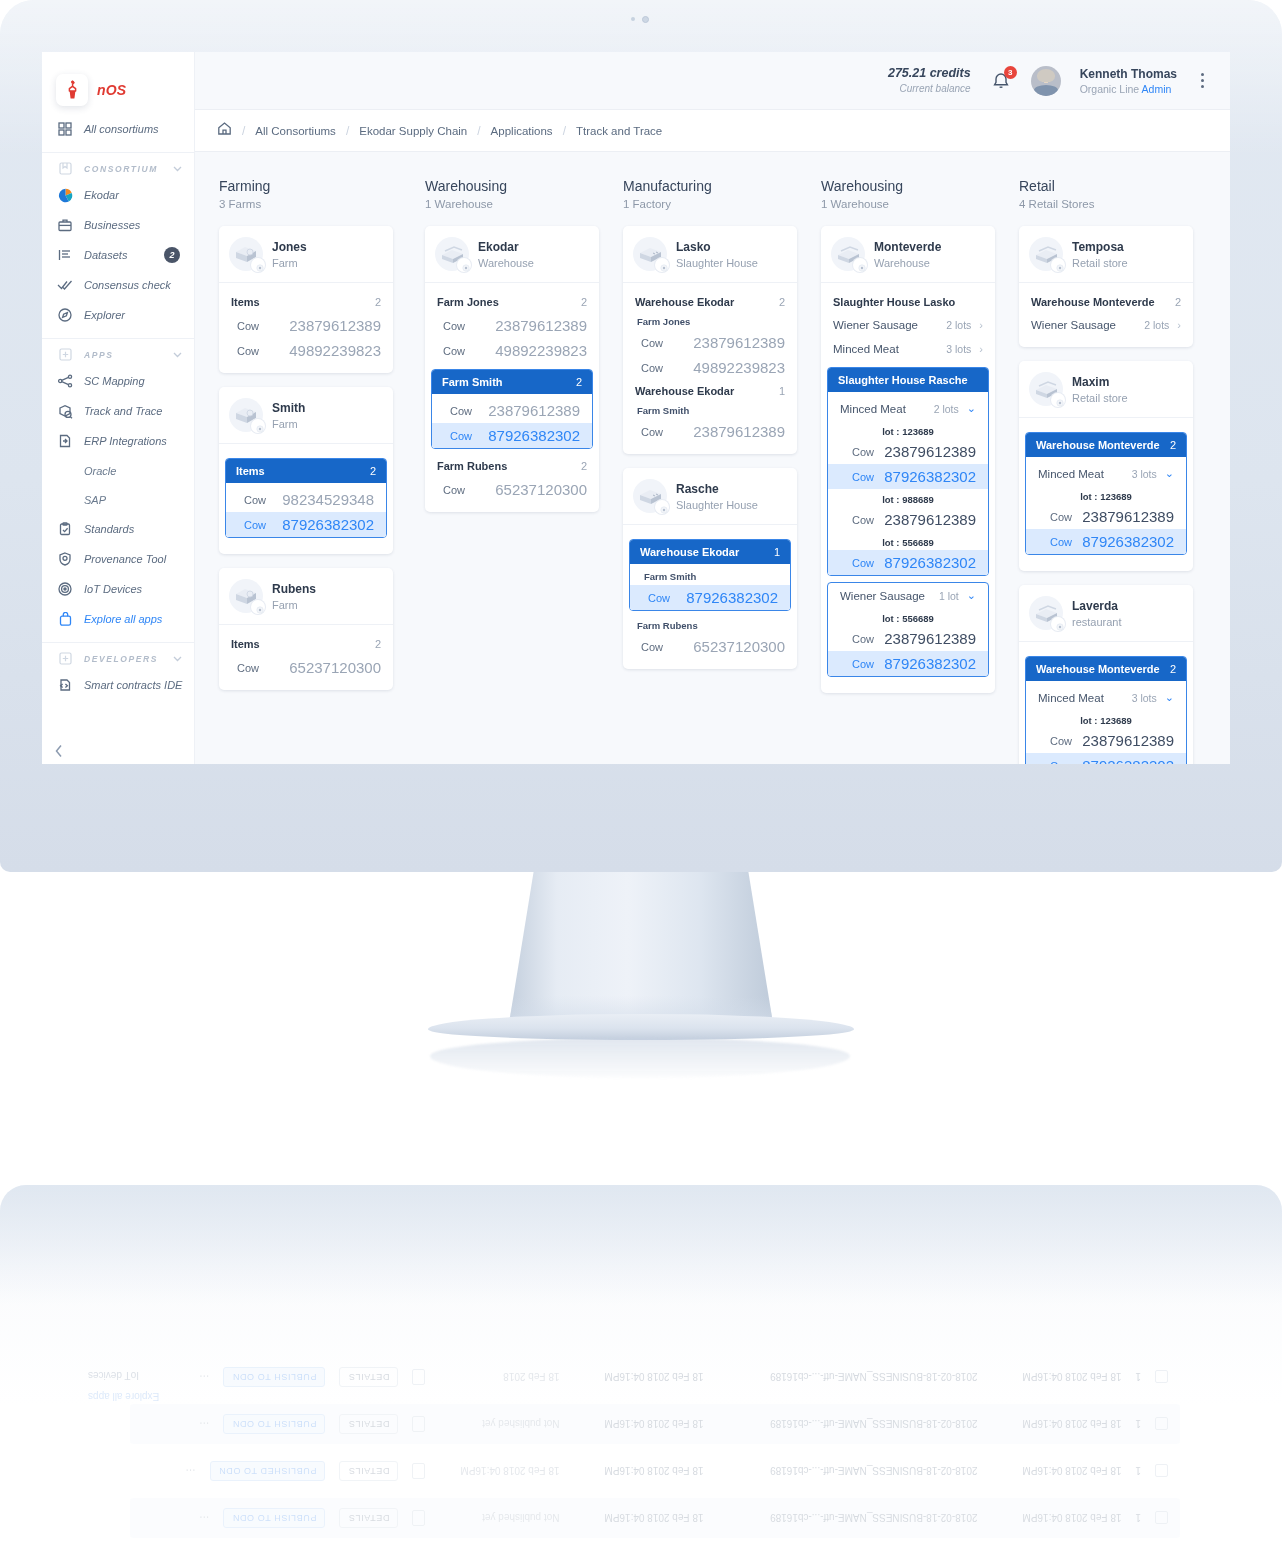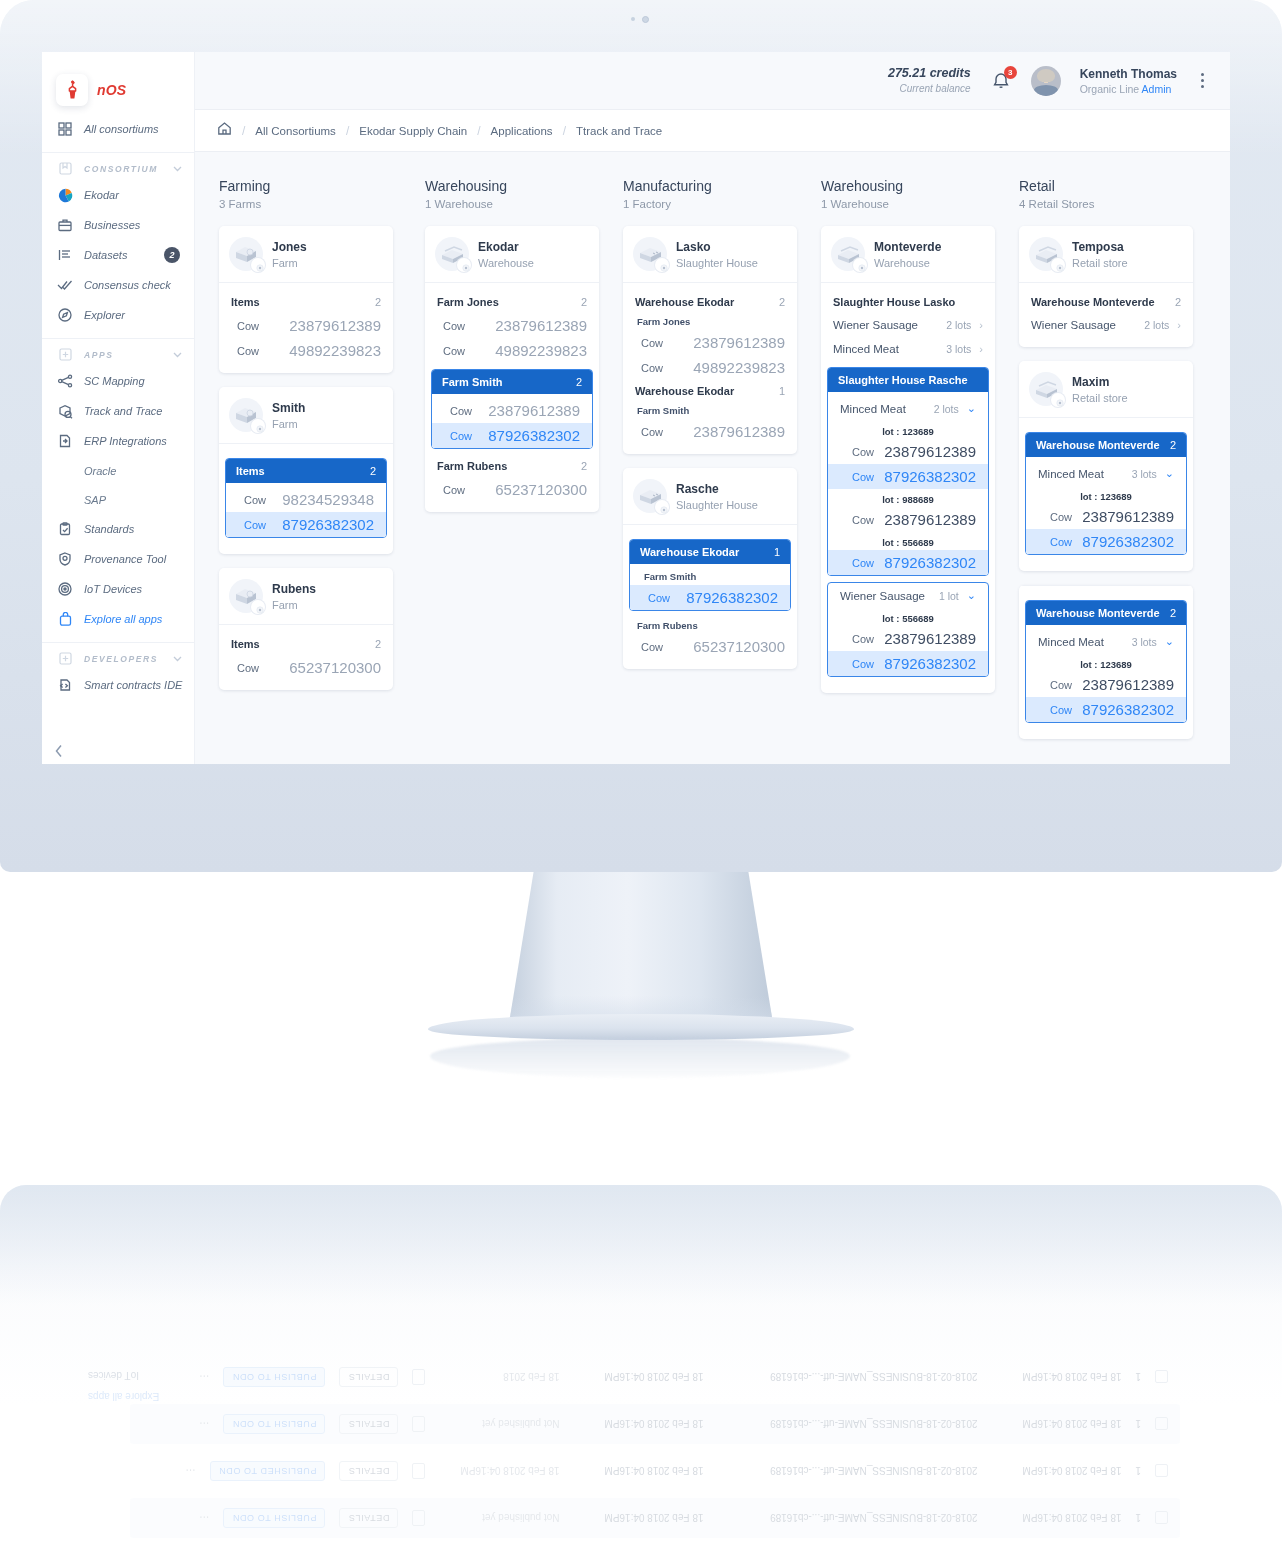--- a/index.html
+++ b/index.html
@@ -960,20 +960,41 @@
     </div>
                     <div class="row deep hl">
       <span>Cow</span>
       <span class="val">87926382302</span>
     </div>
                   </div>
       </div>
     </div>
   </div>
             <div class="card">
+    <div class="card-head">
+      <div class="node-ico">
+        <span class="circ"></span>
+                  <svg width="25" height="22" viewBox="0 0 25 22">
+      <path d="M2 12 L12 7 L23 11 L13 16 Z" fill="#e9edf4"></path>
+      <path d="M2 12 L13 16 L13 20 L2 16 Z" fill="#cfd7e3"></path>
+      <path d="M13 16 L23 11 L23 15 L13 20 Z" fill="#b9c3d2"></path>
+      <path d="M5 8 L14 4 L22 7" stroke="#cfd7e3" stroke-width="1.4" fill="none"></path>
+                  </svg>
+        <span class="node-badge">
+          <svg width="8" height="8" viewBox="0 0 8 8">
+                      <circle cx="4" cy="4" r="3.2" fill="#f3f5f9" stroke="#dfe5ee" stroke-width=".6"></circle>
+                      <circle cx="4" cy="4" r="1.2" fill="#b6c0cf"></circle>
+                    </svg>
+        </span>
+      </div>
+      <div>
+        <div class="card-name">Laverda</div>
+        <div class="card-type">restaurant</div>
+      </div>
+    </div>
     <div class="card-body">
       <div class="sel-wrap">
         <div class="sel-head">
           <span>Warehouse Monteverde</span>
           <span class="cnt">2</span>
         </div>
         <div class="sel-body">
                     <div class="item-row">
       <span>Minced Meat</span>
       <span class="lots">3 lots</span>

